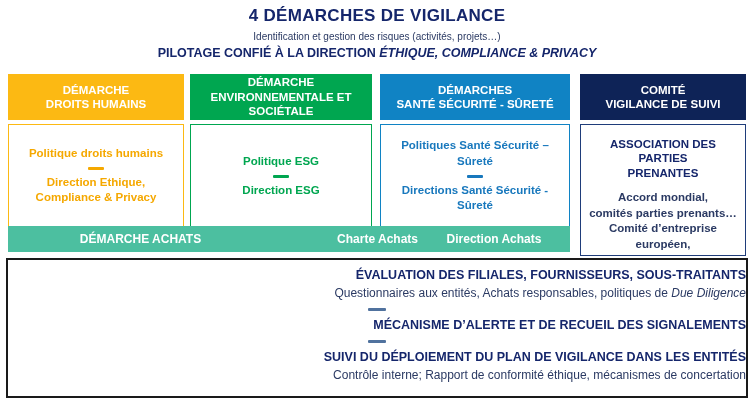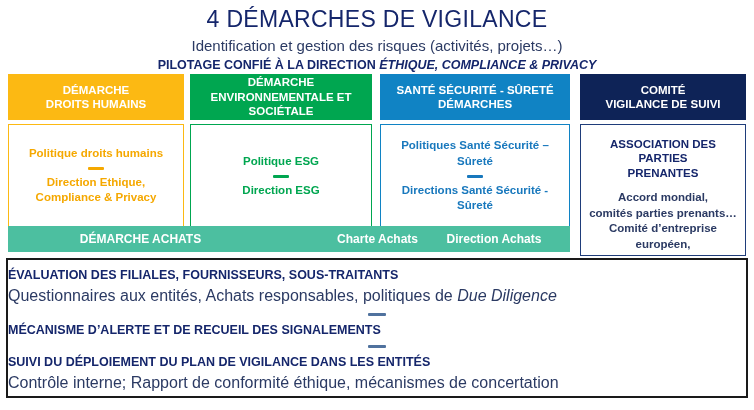--- a/index.html
+++ b/index.html
@@ -15,28 +15,28 @@
     overflow: hidden;
     position: relative;
   }
 
   
   #header {
     text-align: center;
     padding-top: 7px;
   }
   #main-title {
-    font-size: 23px;
-    font-weight: normal;
+    font-size: 17px;
+    font-weight: bold;
     color: #15266b;
     letter-spacing: 0.3px;
     line-height: 1.1;
   }
   #subtitle {
-    font-size: 15px;
+    font-size: 10px;
     color: #2b3a63;
     margin-top: 5px;
     font-weight: normal;
   }
   #pilot-line {
     font-size: 12.5px;
     font-weight: bold;
     color: #15266b;
     margin-top: 4px;
   }
@@ -171,31 +171,31 @@
 
   
   #bottom-box {
     position: absolute;
     left: 6px;
     top: 258px;
     width: 742px;
     height: 140px;
     border: 2px solid #1a1a1a;
     box-sizing: border-box;
-    text-align: left;
+    text-align: right;
     padding-top: 8px;
   }
   .blk-title {
     font-size: 12.5px;
     font-weight: bold;
     color: #15266b;
     line-height: 1.25;
   }
   .blk-sub {
-    font-size: 16px;
+    font-size: 12px;
     font-weight: normal;
     color: #2b3a63;
     margin-top: 2px;
     line-height: 1.25;
   }
   .blk-sub .ital { font-style: italic; }
   .bdash {
     display: block;
     width: 18px;
     height: 3px;
@@ -241,22 +241,22 @@
     <div class="col-body">
       <div>Politique ESG</div>
       <span class="dash"></span>
       <div>Direction ESG</div>
     </div>
   </div>
 
   <div class="col" id="col-safety">
     <div class="col-head">
       <div>
+        <div>DÉMARCHES</div>
         <div>SANTÉ SÉCURITÉ - SÛRETÉ</div>
-        <div>DÉMARCHES</div>
       </div>
     </div>
     <div class="col-body">
       <div>Politiques Santé Sécurité –</div>
       <div>Sûreté</div>
       <span class="dash"></span>
       <div>Directions Santé Sécurité -</div>
       <div>Sûreté</div>
     </div>
   </div>

